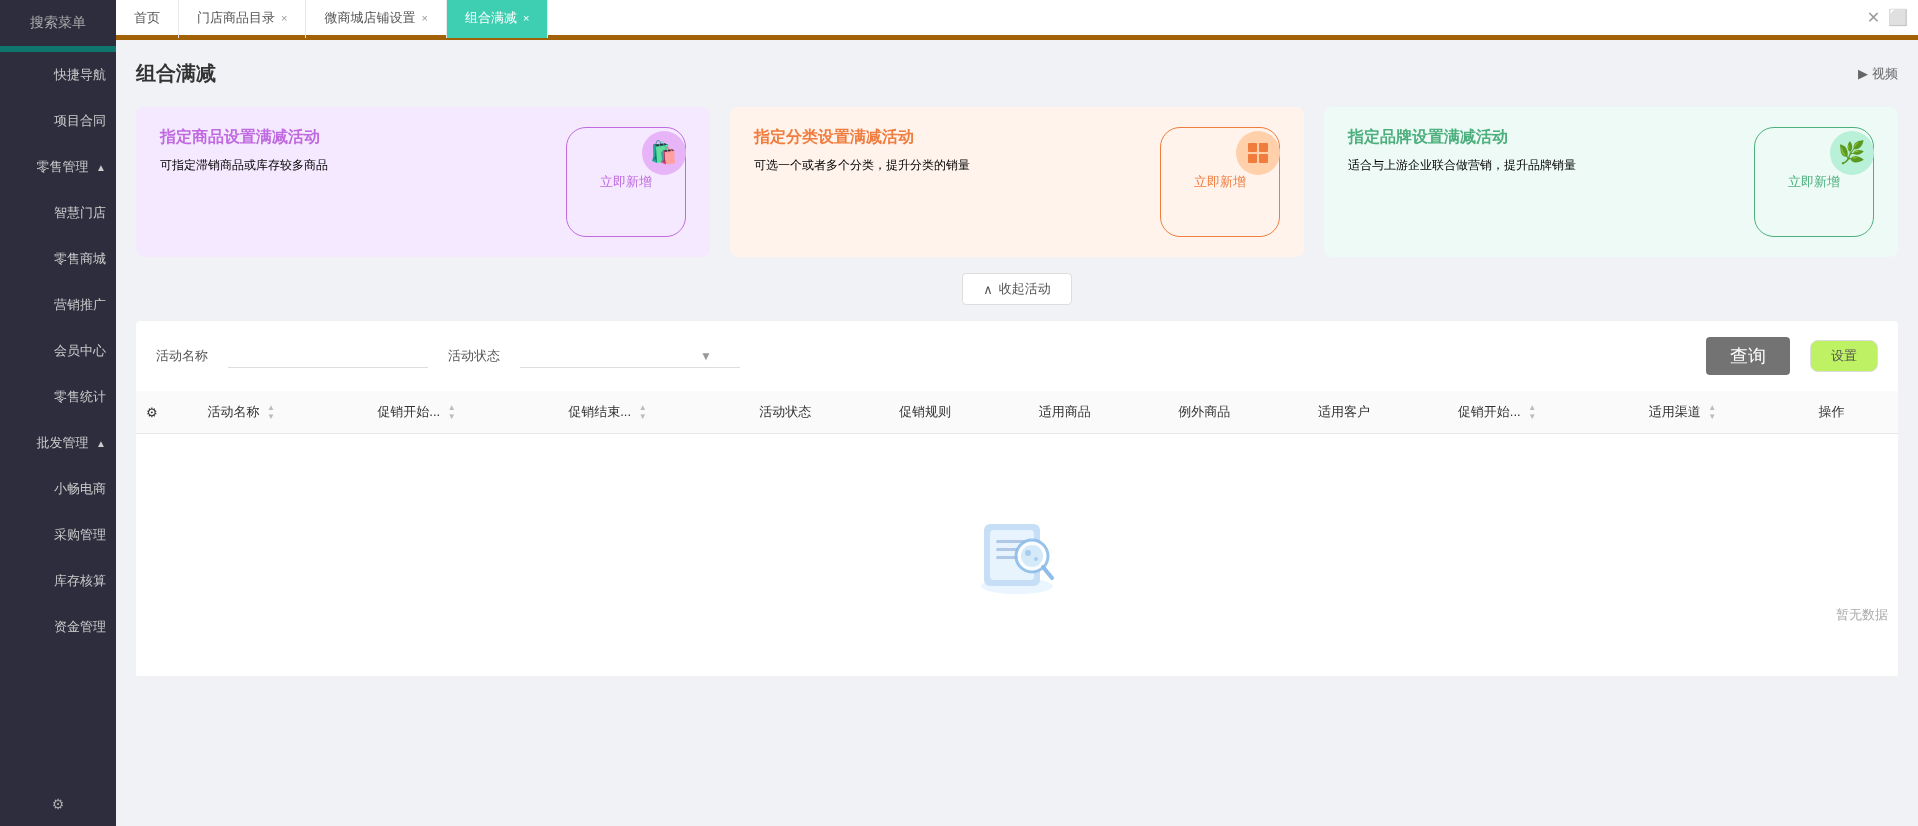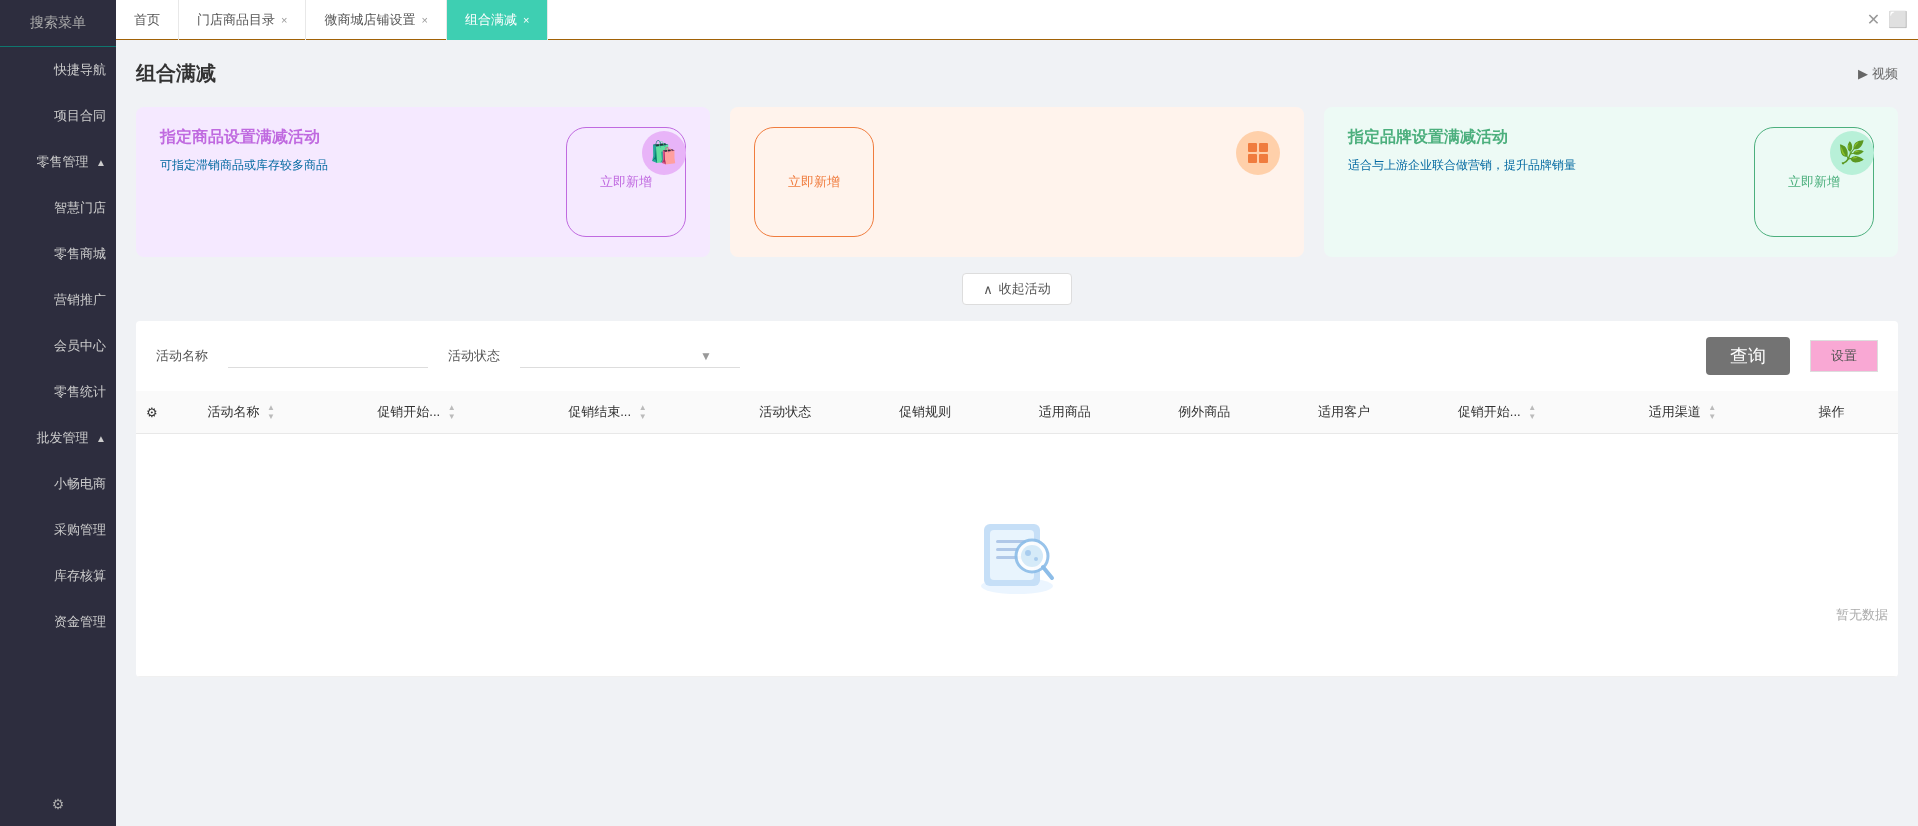--- a/index.html
+++ b/index.html
@@ -13,21 +13,21 @@
       display: flex;
       flex-direction: column;
       flex-shrink: 0;
       height: 100%;
     }
     .sidebar-search {
       padding: 14px 10px;
       font-size: 14px;
       color: #aaa;
       text-align: center;
-      border-bottom: 1px solid #0f766e;
+      border-bottom: 6px solid #0f766e;
       cursor: pointer;
     }
     .sidebar-item {
       padding: 14px 10px;
       font-size: 13px;
       color: #ccc;
       text-align: right;
       cursor: pointer;
       position: relative;
     }
@@ -51,21 +51,21 @@
       background: #f0f2f5;
       height: 100%;
       overflow: hidden;
     }
 
     
     .tabbar {
       display: flex;
       align-items: center;
       background: #fff;
-      border-bottom: 1px solid #a16207;
+      border-bottom: 5px solid #a16207;
       height: 40px;
       padding: 0 0;
       flex-shrink: 0;
     }
     .tab {
       padding: 0 18px;
       height: 40px;
       display: flex;
       align-items: center;
       font-size: 13px;
@@ -149,21 +149,21 @@
       font-size: 16px;
       font-weight: bold;
       margin-bottom: 8px;
     }
     .card-purple .card-title { color: #c06ae0; }
     .card-orange .card-title { color: #f07c3e; }
     .card-green .card-title { color: #4caf7d; }
 
     .card-desc {
       font-size: 12px;
-      color: #0369a1;
+      color: #000000;
       line-height: 1.5;
     }
 
     .card-icon {
       position: absolute;
       right: 24px;
       top: 24px;
       width: 44px;
       height: 44px;
       border-radius: 50%;
@@ -250,25 +250,25 @@
     .btn-query {
       background: #737373;
       color: #fff;
       border: none;
       padding: 7px 24px;
       border-radius: 4px;
       font-size: 18px;
       cursor: pointer;
     }
     .btn-setting {
-      background: #f9a8d4;
+      background: #bef264;
       color: #555;
       border: 1px solid #ddd;
       padding: 6px 20px;
-      border-radius: 0;
+      border-radius: 8px;
       font-size: 13px;
       cursor: pointer;
     }
 
     
     .table-wrap {
       background: #fff;
       border-radius: 0 0 4px 4px;
       overflow: hidden;
     }
@@ -386,20 +386,24 @@
       <div class="card card-purple">
         <div>
           <div class="card-title">指定商品设置满减活动</div>
           <div class="card-desc">可指定滞销商品或库存较多商品</div>
         </div>
         <div class="card-icon">🛍️</div>
         <button class="card-btn">立即新增</button>
       </div>
 
       <div class="card card-orange">
+        <div>
+          <div class="card-title">指定分类设置满减活动</div>
+          <div class="card-desc">可选一个或者多个分类，提升分类的销量</div>
+        </div>
         <div class="card-icon">
           <svg width="24" height="24" viewBox="0 0 24 24" fill="#f07c3e">
             <rect x="2" y="2" width="9" height="9" rx="1"></rect>
             <rect x="13" y="2" width="9" height="9" rx="1"></rect>
             <rect x="2" y="13" width="9" height="9" rx="1"></rect>
             <rect x="13" y="13" width="9" height="9" rx="1"></rect>
           </svg>
         </div>
         <button class="card-btn">立即新增</button>
       </div>

